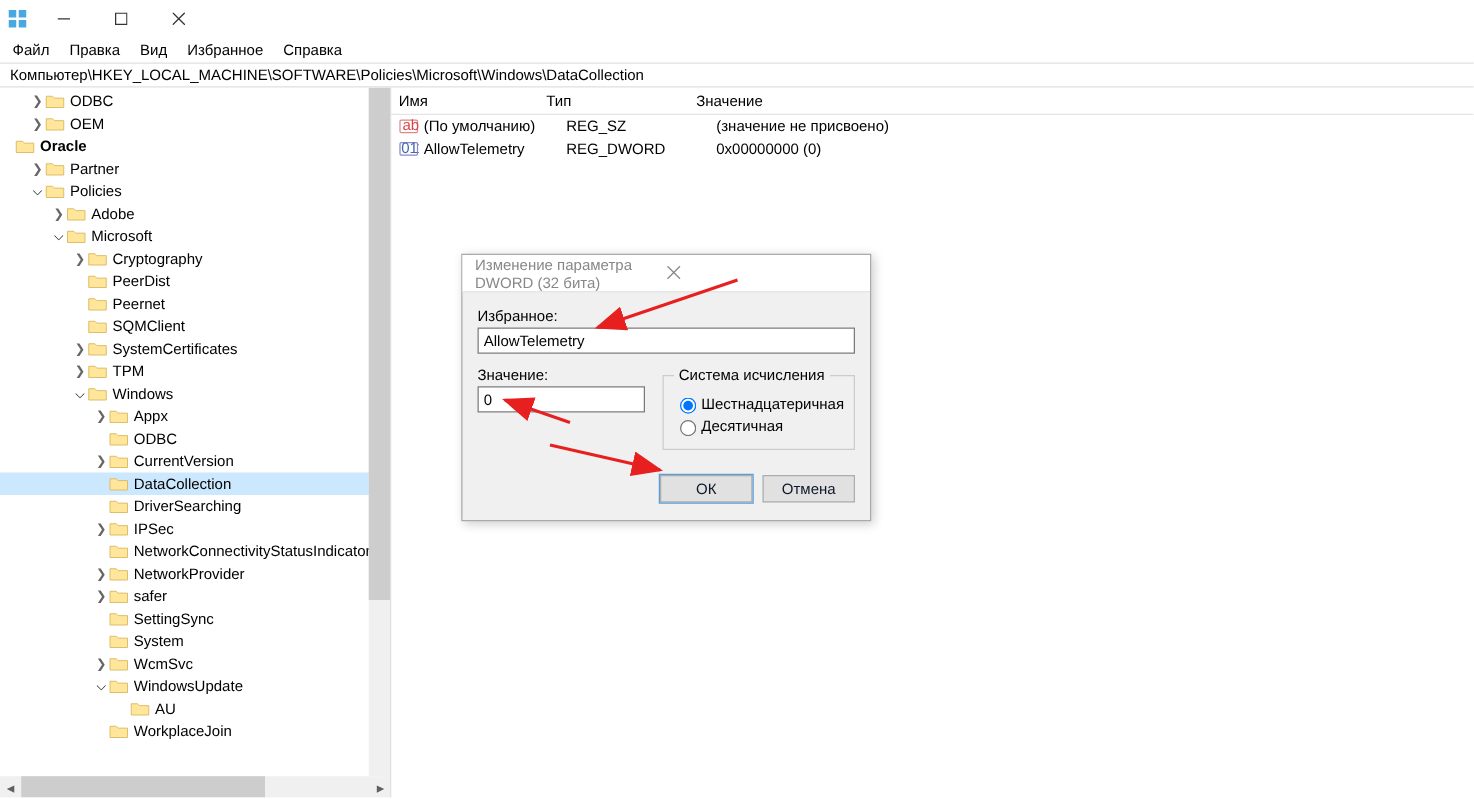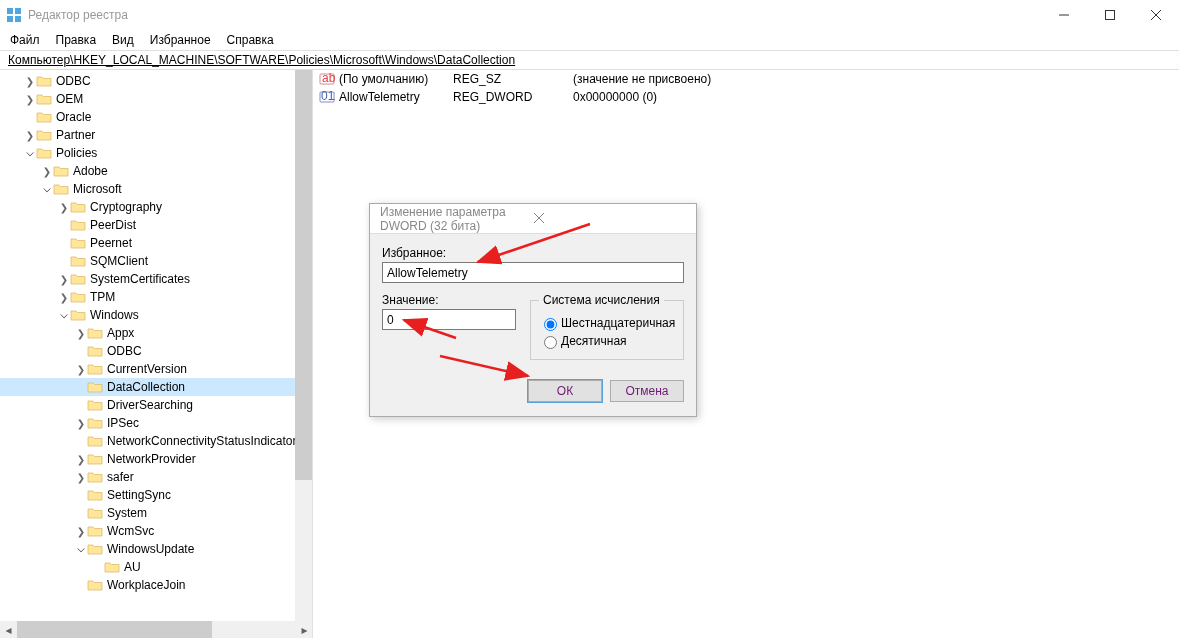--- a/index.html
+++ b/index.html
@@ -10,21 +10,21 @@
 .titlebar .app-icon { width: 16px; height: 16px; margin-right: 6px; }
 .titlebar .title { color: #999; flex: 1; }
 .winbtns { display: flex; }
 .winbtn { width: 46px; height: 30px; display: flex; align-items: center; justify-content: center; color: #555; }
 
 
 .menubar { height: 20px; display: flex; align-items: center; padding-left: 2px; }
 .menuitem { padding: 2px 8px; color: #000; }
 
 
-.addrbar { height: 20px; border-top: 1px solid #e0e0e0; border-bottom: 1px solid #e0e0e0; padding: 2px 8px; color: #000; text-decoration: underline; }
+.addrbar { height: 20px; border-top: 1px solid #e0e0e0; border-bottom: 1px solid #e0e0e0; padding: 2px 8px; color: #000; }
 
 
 .main { display: flex; height: 568px; }
 .treepanel { width: 313px; border-right: 1px solid #e0e0e0; overflow: hidden; position: relative; }
 .tree { padding: 2px 0; }
 .valpanel { flex: 1; position: relative; }
 
 
 .node { display: flex; align-items: center; height: 18px; white-space: nowrap; }
 .node .chev { width: 12px; text-align: center; color: #666; font-size: 10px; }
@@ -56,21 +56,21 @@
 .dlg-lbl { color: #000; margin-bottom: 2px; }
 .dlg-input { width: 100%; height: 21px; border: 1px solid #7a7a7a; background: #fff; padding: 1px 4px; margin-bottom: 10px; }
 .dlg-row { display: flex; gap: 12px; }
 .dlg-left { flex: 1; }
 .dlg-valinput { width: 134px; height: 21px; border: 1px solid #7a7a7a; background: #fff; padding: 1px 4px; }
 .fieldset { border: 1px solid #ccc; padding: 6px 8px 8px; position: relative; width: 156px; }
 .fieldset legend { padding: 0 4px; color: #000; }
 .radio-row { display: flex; align-items: center; margin: 2px 0; color: #000; }
 .radio-row input { margin-right: 4px; }
 .dlg-btns { display: flex; justify-content: flex-end; gap: 8px; margin-top: 20px; }
-.dlg-btn { width: 74px; height: 22px; border: 1px solid #adadad; background: #e1e1e1; color: #701a75; }
+.dlg-btn { width: 74px; height: 22px; border: 1px solid #adadad; background: #e1e1e1; color: #0f172a; }
 .dlg-btn.primary { outline: 1px solid #5a9fd6; }
 
 
 .hscroll { position: absolute; left: 0; bottom: 0; width: 313px; height: 17px; background: #f0f0f0; display: flex; }
 .hscroll .arr { width: 17px; height: 17px; display: flex; align-items: center; justify-content: center; color: #606060; }
 .hscroll .track { flex: 1; position: relative; }
 .hscroll .thumb { position: absolute; left: 0; top: 0; height: 17px; width: 195px; background: #cdcdcd; }
 .vscroll { position: absolute; right: 0; top: 0; bottom: 17px; width: 17px; background: #f0f0f0; }
 .vscroll .thumb { position: absolute; left: 0; top: 0; width: 17px; height: 410px; background: #cdcdcd; }
 
@@ -85,21 +85,20 @@
 
 <div class="titlebar">
   <span class="app-icon">
     <svg viewBox="0 0 16 16">
         <rect x="1" y="1" width="6" height="6" fill="#4aa8e0"></rect>
         <rect x="9" y="1" width="6" height="6" fill="#4aa8e0"></rect>
         <rect x="1" y="9" width="6" height="6" fill="#4aa8e0"></rect>
         <rect x="9" y="9" width="6" height="6" fill="#4aa8e0"></rect>
       </svg>
   </span>
-  <span class="title">Редактор реестра</span>
   <div class="winbtns">
     <div class="winbtn">
         <svg width="10" height="10">
           <line x1="0" y1="5" x2="10" y2="5" stroke="#333"></line>
         </svg>
       </div>
     <div class="winbtn">
         <svg width="10" height="10">
           <rect x="0.5" y="0.5" width="9" height="9" fill="none" stroke="#333"></rect>
         </svg>
@@ -137,21 +136,21 @@
         </div>
         <div class="node" style="padding-left: 24px;">
           <span class="chev">❯</span>
           <span class="fld">
             <svg viewBox="0 0 16 14">
               <path d="M1 3 h5 l1.5 1.5 H15 V12 H1 Z" fill="#ffe69a" stroke="#d8b65a" stroke-width="0.7"></path>
             </svg>
           </span>
           <span class="lbl">OEM</span>
         </div>
-        <div class="node" style="padding-left: 24px;">
+        <div class="node" style=" font-weight: bold;">
           <span class="chev"></span>
           <span class="fld">
             <svg viewBox="0 0 16 14">
               <path d="M1 3 h5 l1.5 1.5 H15 V12 H1 Z" fill="#ffe69a" stroke="#d8b65a" stroke-width="0.7"></path>
             </svg>
           </span>
           <span class="lbl">Oracle</span>
         </div>
         <div class="node" style="padding-left: 24px;">
           <span class="chev">❯</span>
@@ -393,20 +392,25 @@
       </div>
     <div class="hscroll">
       <div class="arr">◂</div>
       <div class="track">
           <div class="thumb"></div>
         </div>
       <div class="arr">▸</div>
     </div>
   </div>
   <div class="valpanel">
+    <div class="cols">
+      <div class="col col1">Имя</div>
+      <div class="col col2">Тип</div>
+      <div class="col col3">Значение</div>
+    </div>
     <div id="vals">
         <div class="row">
           <span class="vic">
             <svg width="16" height="16">
               <rect x="1" y="3" width="14" height="10" rx="1" fill="#fff" stroke="#d88"></rect>
               <text x="3" y="11" font-size="7" fill="#d44">ab</text>
             </svg>
           </span>
           <span class="c c1">(По умолчанию)</span>
           <span class="c c2">REG_SZ</span>

